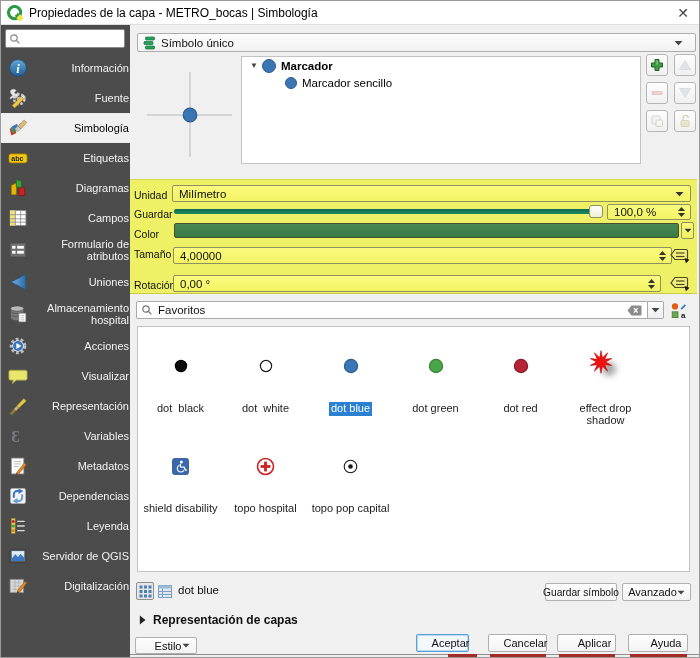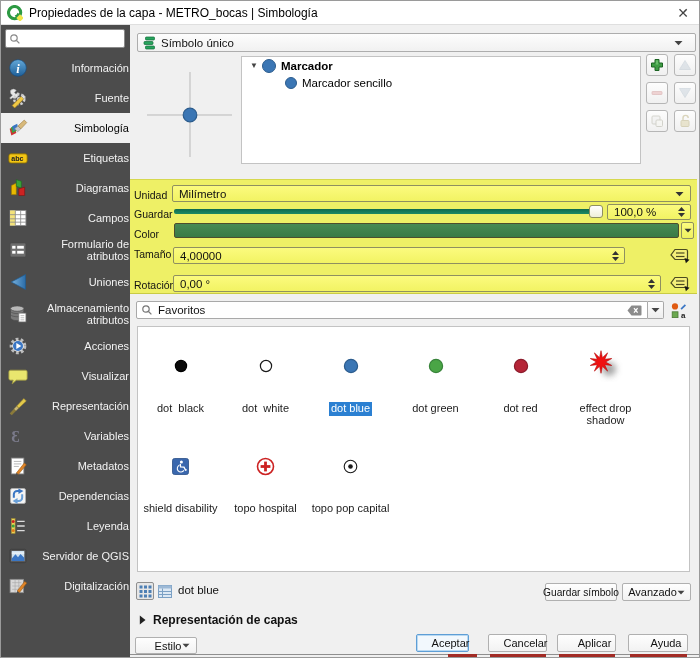--- a/index.html
+++ b/index.html
@@ -238,21 +238,21 @@
         <div class="side-item twolines">
           <span class="s-icon">
             <svg width="20" height="20" viewBox="0 0 24 24">
               <path d="M3 5.5 v11 c0 1.9 3.6 3.5 8 3.5 s8 -1.6 8 -3.5 v-11" fill="#7a7a7a" stroke="#4a4a4a" stroke-width="0.8"></path>
               <ellipse cx="11" cy="5.5" rx="8" ry="3.2" fill="#b8b8b8" stroke="#4a4a4a" stroke-width="0.8"></ellipse>
               <path d="M3 9.2 c1.4 1.4 4.4 2.3 8 2.3 s6.6 -0.9 8 -2.3 M3 13 c1.4 1.4 4.4 2.3 8 2.3 s6.6 -0.9 8 -2.3" fill="none" stroke="#4a4a4a" stroke-width="0.7"></path>
               <rect x="13" y="11" width="8.5" height="10.5" fill="#fff" stroke="#7a7a7a" stroke-width="0.8"></rect>
               <path d="M15 14 h4.5 M15 16.5 h4.5 M15 19 h4.5" stroke="#9a9a9a" stroke-width="0.8"></path>
             </svg>
           </span>
-          <span class="s-label">Almacenamiento atributos</span>
+          <span class="s-label">Almacenamiento hospital</span>
         </div>
         <div class="side-item">
           <span class="s-icon">
             <svg width="20" height="20" viewBox="0 0 24 24">
               <circle cx="12" cy="12" r="8" fill="none" stroke="#bdbdbd" stroke-width="4" stroke-dasharray="3.2 2.6"></circle>
               <circle cx="12" cy="12" r="7" fill="#e8e8e8"></circle>
               <circle cx="12" cy="12" r="6" fill="#3a76c4"></circle>
               <path d="M10 8.5 L16 12 L10 15.5 Z" fill="#fff"></path>
             </svg>
           </span>
@@ -438,21 +438,21 @@
         </span>
       </div>
 
       <div class="color-swatch" style="left:44px; top:43px; width:505px; height:15px;"></div>
       <div class="mini-arrow-btn" style="left:551px; top:42px; width:13px; height:17px;">
         <svg width="8" height="5" viewBox="0 0 8 5">
             <path d="M0.5 0.8 L4 4.5 L7.5 0.8 Z" fill="#333"></path>
           </svg>
       </div>
 
-      <div class="y-field" style="left:43px; top:67px; width:452px; height:17px;">
+      <div class="y-field" style="left:43px; top:67px; width:499px; height:17px;">
         <span class="fv">4,00000</span>
         <span class="spin-arrows">
           <svg width="7" height="4" viewBox="0 0 7 4">
               <path d="M3.5 0 L7 4 H0 Z" fill="#333"></path>
             </svg>
           <svg width="7" height="4" viewBox="0 0 7 4">
               <path d="M3.5 4 L7 0 H0 Z" fill="#333"></path>
             </svg>
         </span>
       </div>

